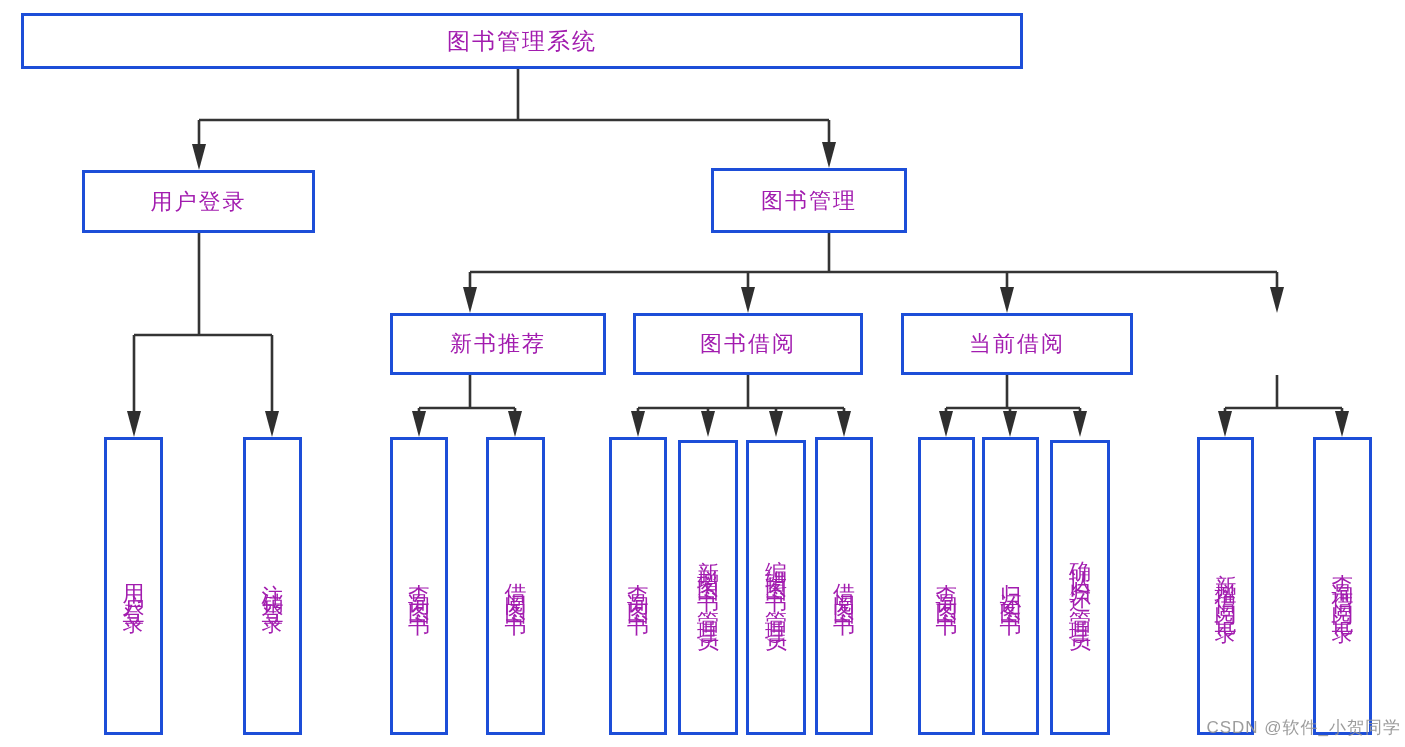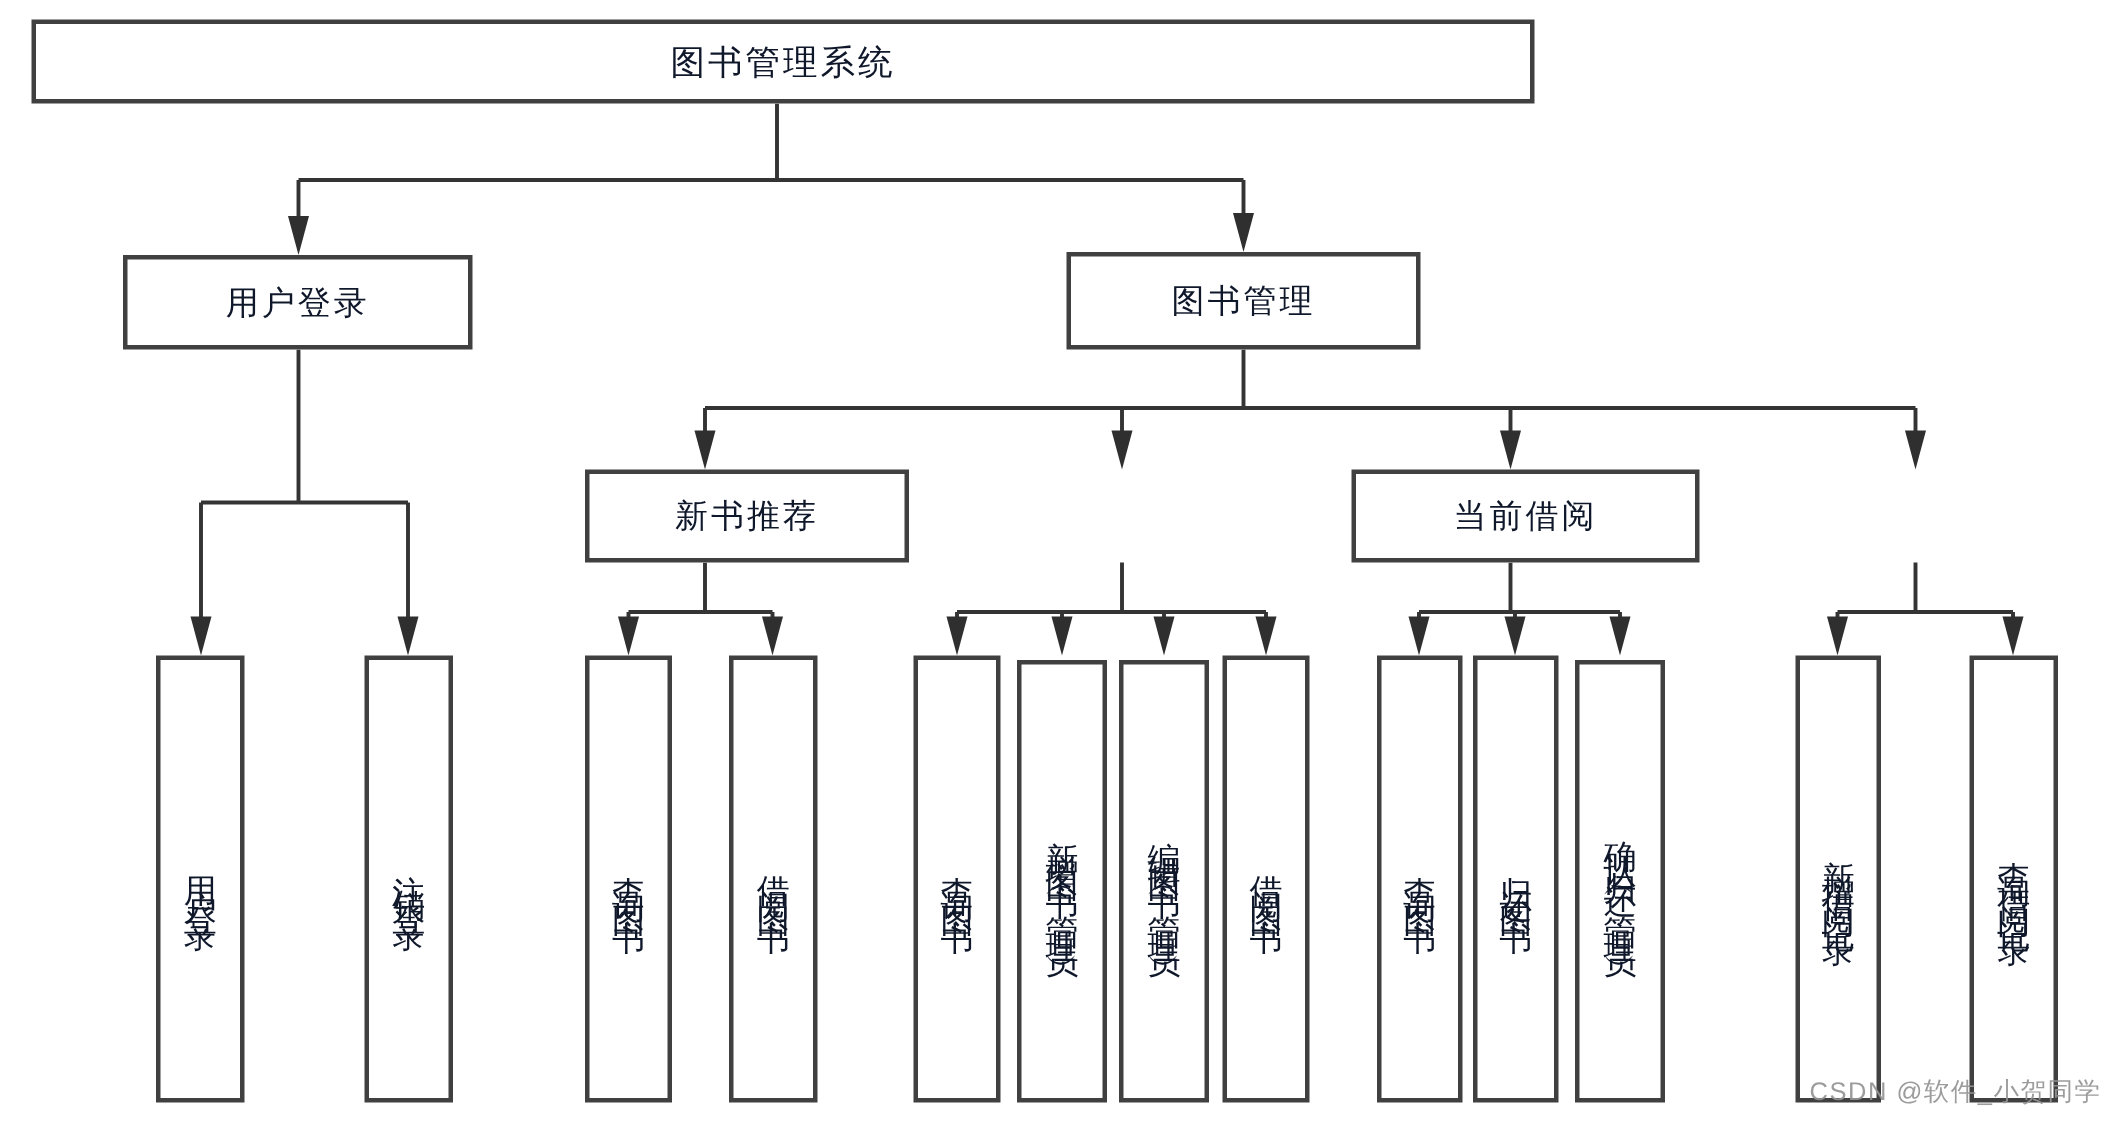--- a/index.html
+++ b/index.html
@@ -18,25 +18,25 @@
   .connector-layer {
     position: absolute;
     left: 0;
     top: 0;
     z-index: 1;
   }
   .node {
     position: absolute;
     box-sizing: border-box;
     background: #ffffff;
-    border: 3px solid #404040;
+    border: 3px solid #1d4ed8;
     display: flex;
     align-items: center;
     justify-content: center;
-    color: #0f172a;
+    color: #a21caf;
     z-index: 2;
   }
   .node-h {
     font-size: 22px;
     letter-spacing: 2px;
     white-space: nowrap;
   }
   .node-root {
     font-size: 23px;
   }
@@ -109,23 +109,24 @@
       <polygon points="1080,437 1073,411 1087,411"></polygon>
 
       <polygon points="1225,437 1218,411 1232,411"></polygon>
       <polygon points="1342,437 1335,411 1349,411"></polygon>
     </g>
   </svg>
 
   <div class="node node-h node-root" style="left:21px; top:13px; width:1002px; height:56px;">图书管理系统</div>
 
   <div class="node node-h" style="left:82px; top:170px; width:233px; height:63px;">用户登录</div>
-  <div class="node node-h" style="left:711px; top:168px; width:236px; height:65px;">图书管理</div>
+  <div class="node node-h" style="left:711px; top:168px; width:196px; height:65px;">图书管理</div>
 
   <div class="node node-h" style="left:362px; top:313px; width:216px; height:62px;margin-left:28px;">新书推荐</div>
+  <div class="node node-h" style="left:633px; top:313px; width:230px; height:62px;">图书借阅</div>
   <div class="node node-h" style="left:901px; top:313px; width:232px; height:62px;">当前借阅</div>
 
   <div class="node node-v" style="left:104px; top:437px; width:59px; height:298px;">
     <span class="vtext">用户登录</span>
   </div>
   <div class="node node-v" style="left:243px; top:437px; width:59px; height:298px;">
     <span class="vtext">注销登录</span>
   </div>
 
   <div class="node node-v" style="left:390px; top:437px; width:58px; height:298px;">

